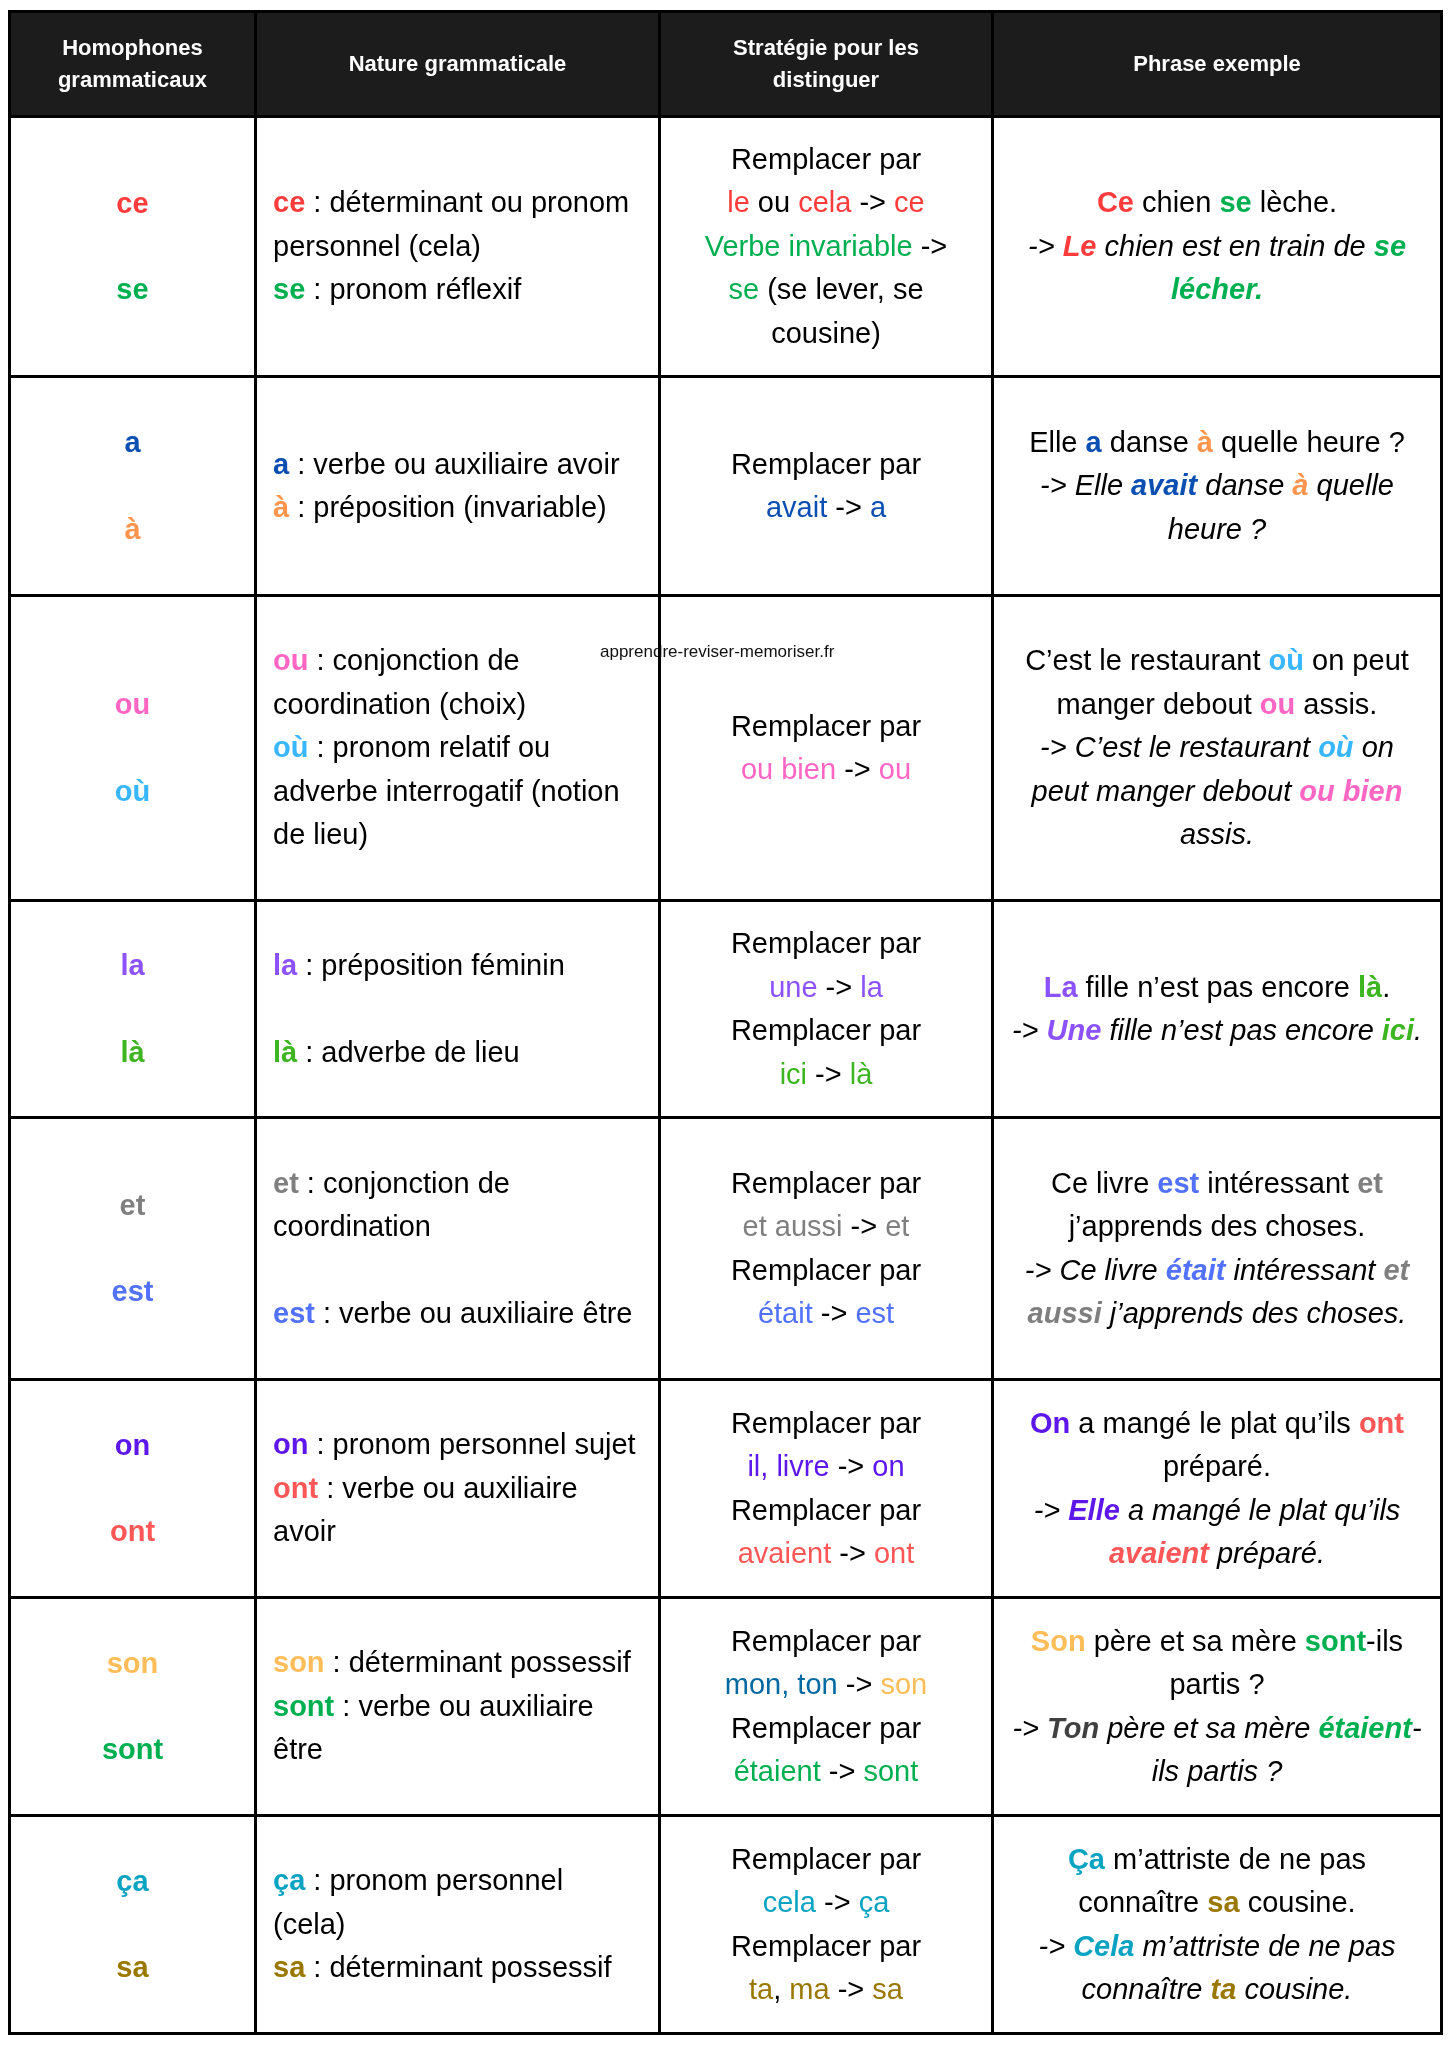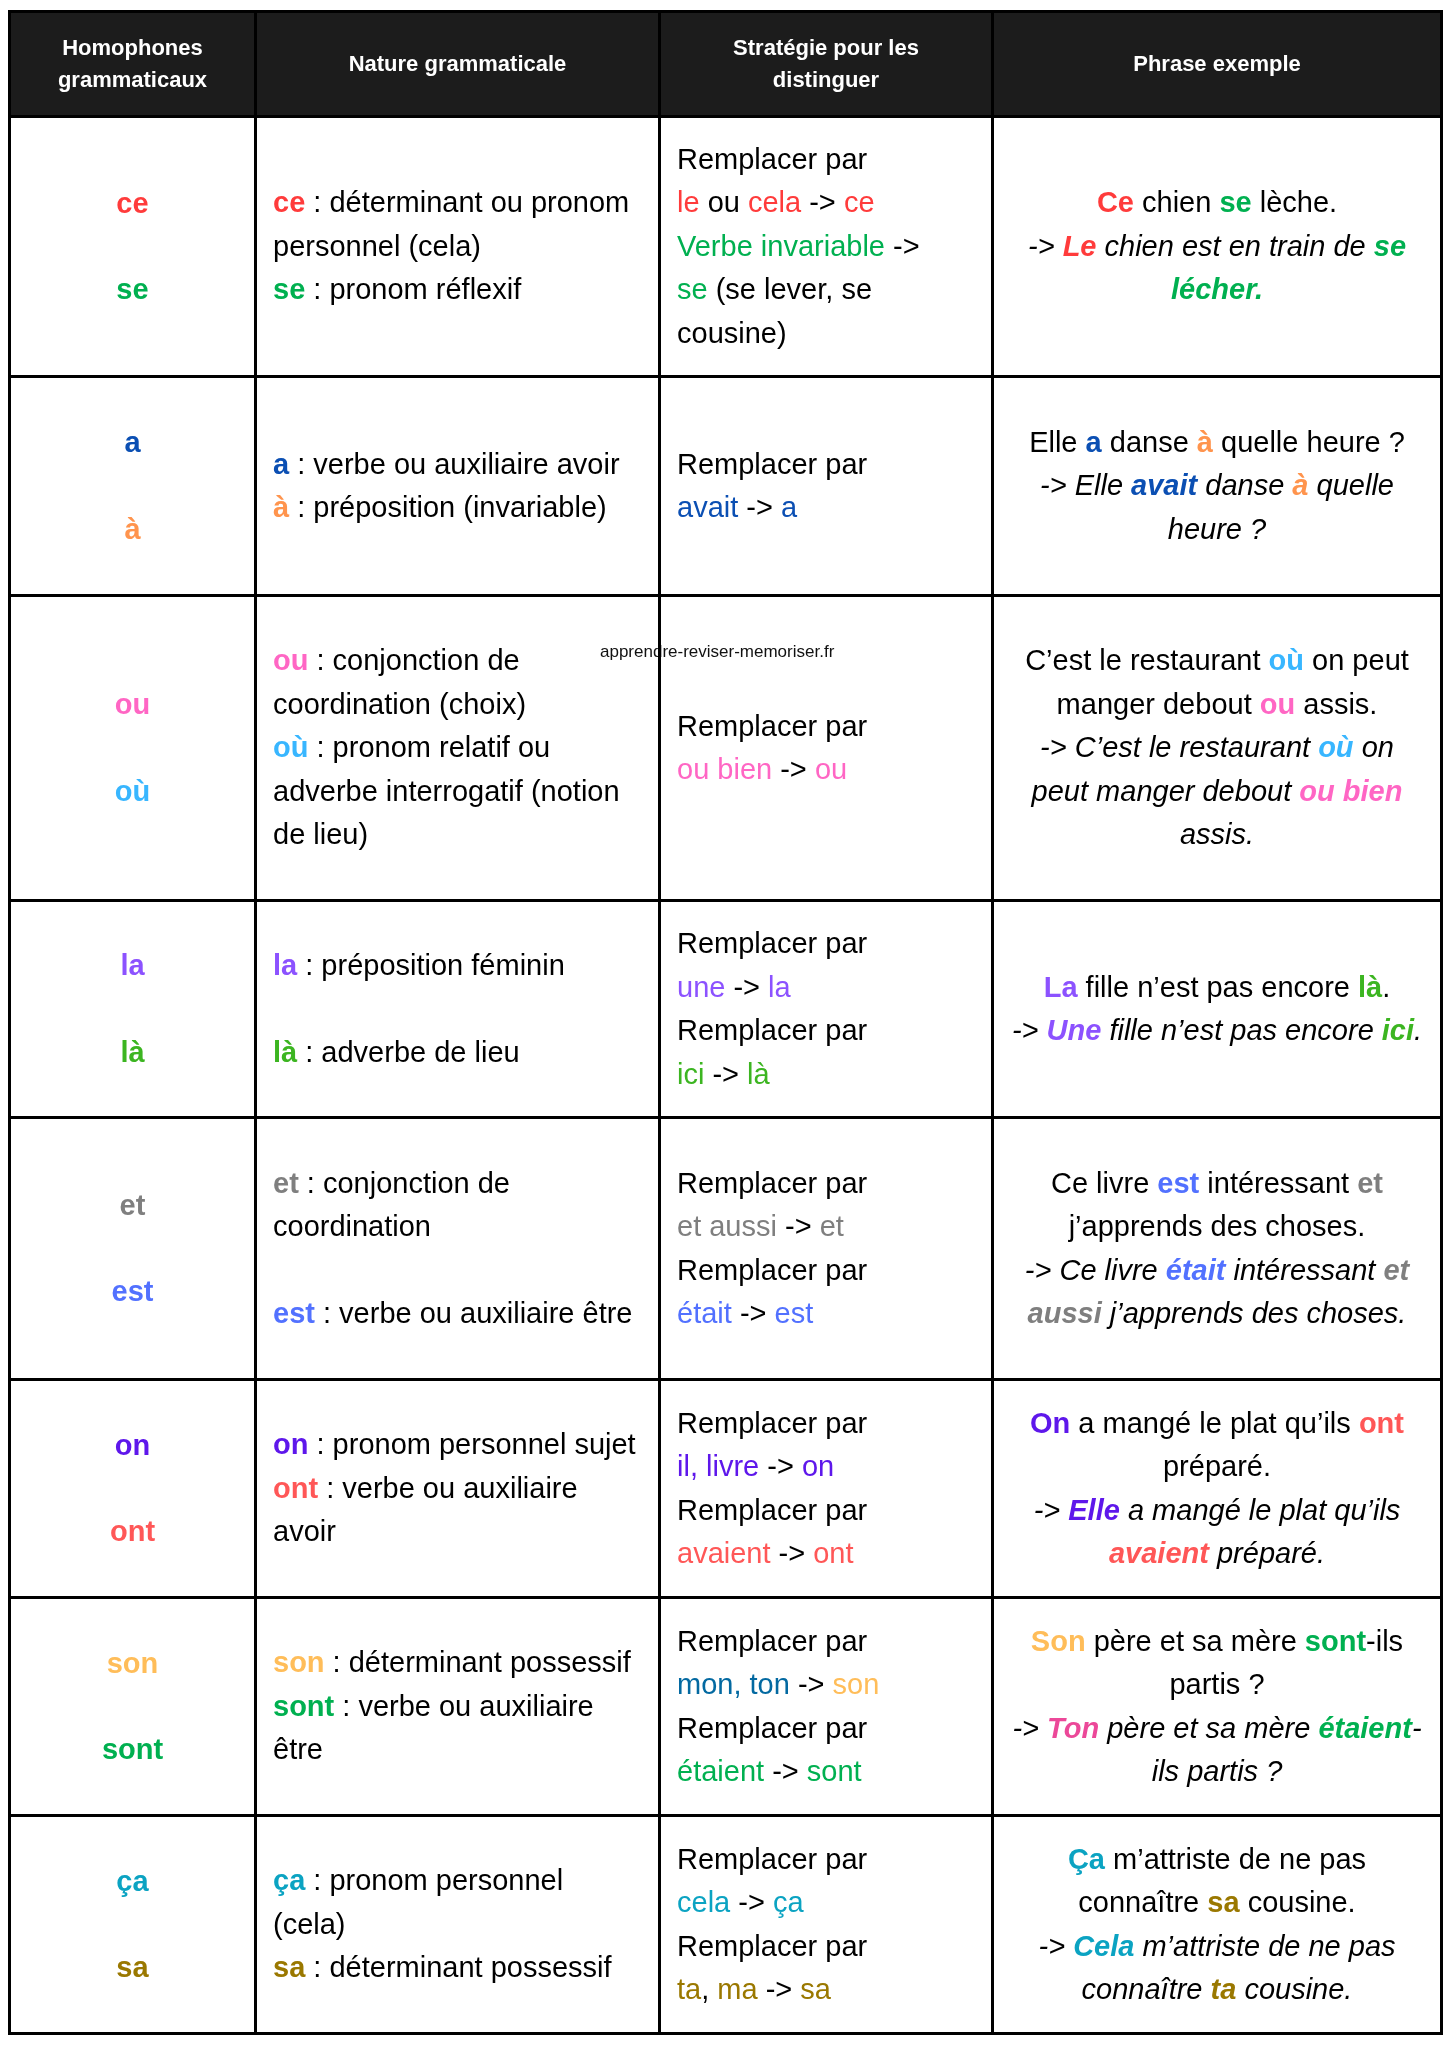--- a/index.html
+++ b/index.html
@@ -4,21 +4,21 @@
 <style>
   html,body{margin:0;padding:0;background:#fff;}
   body{width:1448px;height:2048px;position:relative;overflow:hidden;font-family:"Liberation Sans",sans-serif;}
   table{position:absolute;left:8px;top:10px;border-collapse:collapse;table-layout:fixed;width:1432px;}
   td,th{border:3px solid #000;padding:0 16px;vertical-align:middle;}
   th{background:#1c1c1c;color:#fff;font-weight:bold;font-size:22px;line-height:32px;text-align:center;height:102px;}
   td{font-size:29px;line-height:43.5px;color:#000;}
   td.hom{text-align:center;font-weight:bold;}
   td.hom .w{display:block;}
   td.nat{text-align:left;}
-  td.str{}
+  td.str{text-align:center;}
   td.ex{text-align:center;}
   .b{font-weight:bold;}
   .i{font-style:italic;}
   .watermark{position:absolute;left:600px;top:642px;font-size:17px;color:#111;font-family:"Liberation Sans",sans-serif;}
   .gap{display:block;height:43px;}
 </style>
 </head>
 <body>
 
 <div class="watermark">apprendre-reviser-memoriser.fr</div>
@@ -181,21 +181,21 @@
         <span class="b" style="color:#00b050">sont</span><span> : verbe ou auxiliaire être</span>
       </td>
       <td class="str">
         <span>Remplacer par</span><br>
         <span style="color:#0369a1">mon, ton</span><span> -&gt; </span><span style="color:#ffbd59">son</span><br>
         <span>Remplacer par</span><br>
         <span style="color:#00b050">étaient</span><span> -&gt; </span><span style="color:#00b050">sont</span>
       </td>
       <td class="ex">
         <span class="b" style="color:#ffbd59">Son</span><span> père et sa mère </span><span class="b" style="color:#00b050">sont</span><span>-ils partis ?</span><br>
-        <span class="i"><span>-&gt; </span><span class="b" style="color:#ec4899">Ton</span><span> père et sa mère </span><span class="b" style="color:#00b050">étaient</span><span>-ils partis ?</span></span>
+        <span class="i"><span>-&gt; </span><span class="b" style="color:#404040">Ton</span><span> père et sa mère </span><span class="b" style="color:#00b050">étaient</span><span>-ils partis ?</span></span>
       </td>
     </tr>
 
     <tr style="height:218px">
       <td class="hom">
         <span class="w" style="color:#0ba3c2">ça</span>
         <span class="gap"></span>
         <span class="w" style="color:#9a7800">sa</span>
       </td>
       <td class="nat">

